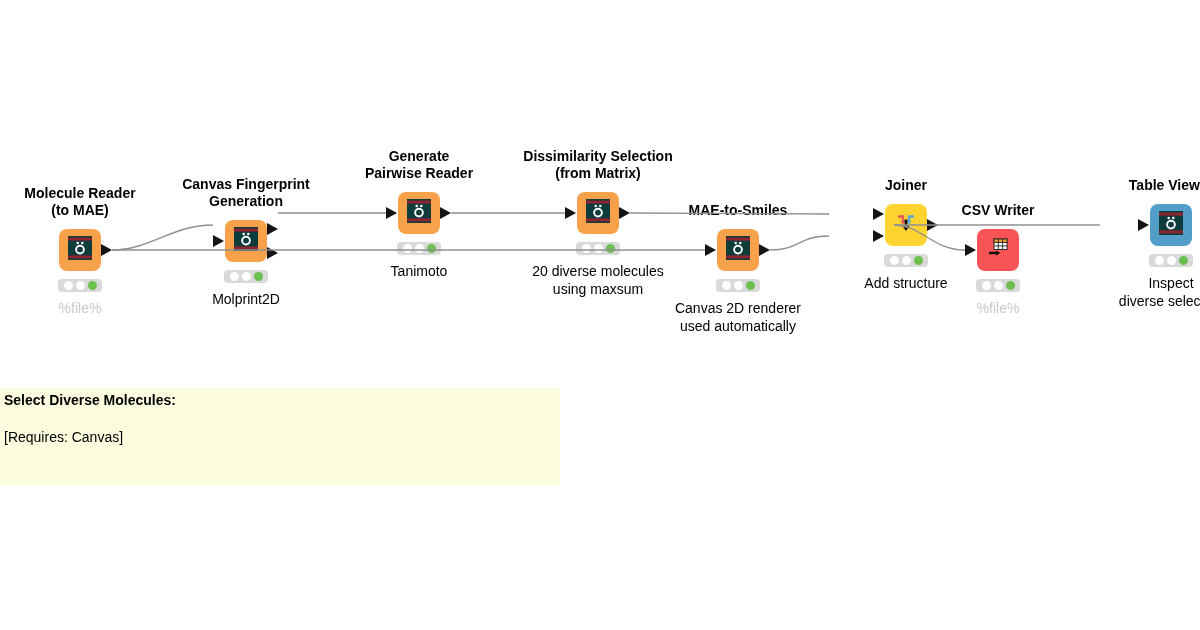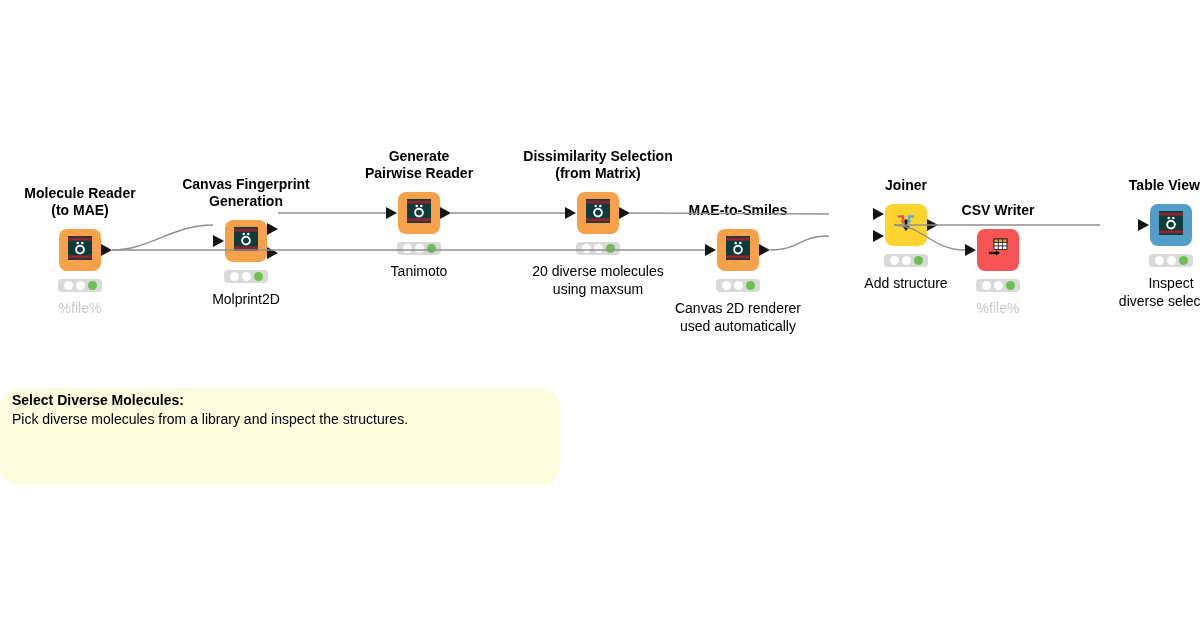--- a/index.html
+++ b/index.html
@@ -44,21 +44,21 @@
   
   .port{position:absolute;width:0;height:0;
     border-top:6px solid transparent;border-bottom:6px solid transparent;
     border-left:11px solid #141414;z-index:1;}
   .port.in{left:-12px;}
   .port.out{right:-11px;}
 
   
   .annotation{
     position:absolute;left:0;top:388px;width:560px;height:97px;box-sizing:border-box;
-    padding:3px 12px;font-size:14px;line-height:18.5px;color:#000;z-index:1;border-radius:20px;
+    padding:3px 4px;font-size:14px;line-height:18.5px;color:#000;z-index:1;
   }
   .annotation .head{font-weight:700;}
   .annotation .foot{margin-top:18px;}
 </style>
 </head>
 <body>
 
 <div id="canvas">
 
   <svg id="wires" width="1200" height="630">
@@ -266,16 +266,16 @@
       <span class="light"></span>
       <span class="light"></span>
       <span class="light on" style="background: rgb(108, 192, 79);"></span>
     </div>
     <div class="node-caption"><span>Inspect
 diverse selection</span></div>
   </div>
 
   <div class="annotation" style="background: rgb(252, 252, 223);">
     <div class="head">Select Diverse Molecules:</div>
-    <div class="body-line">Pick diverse molecules from a library and inspect the structures.</div>
+    <div class="foot">[Requires: Canvas]</div>
   </div>
 
 </div>
 
 </body></html>

